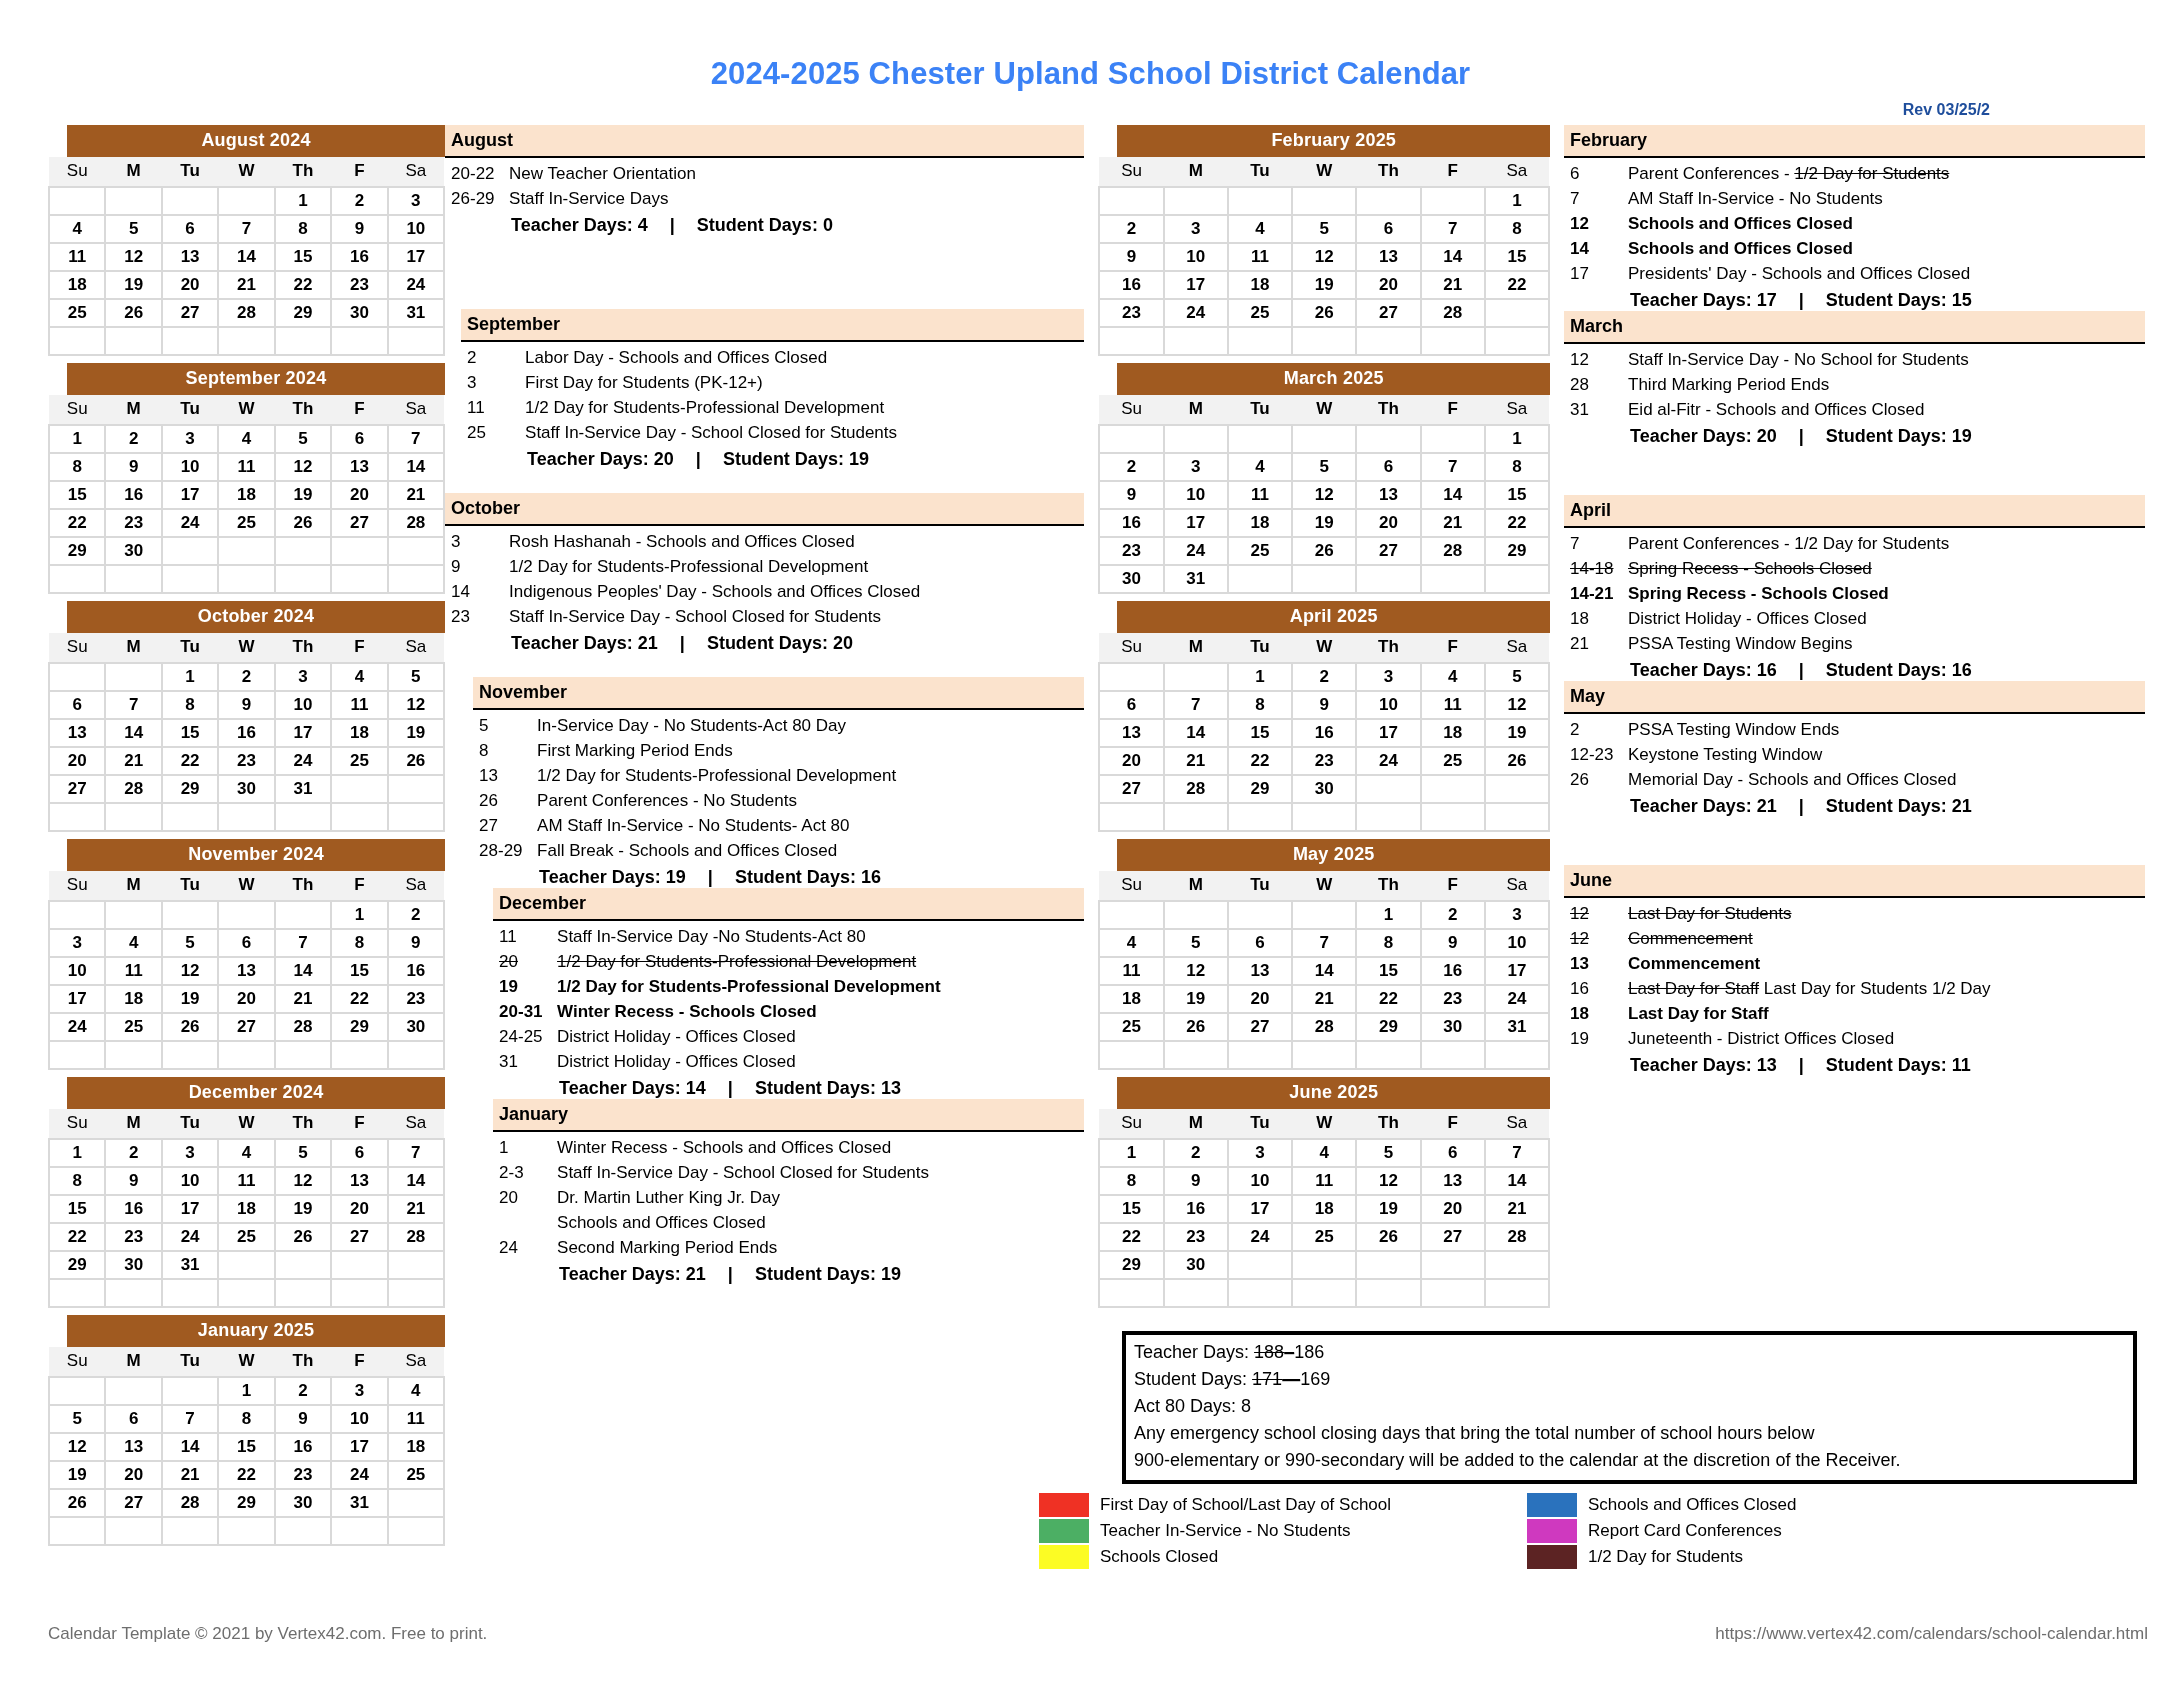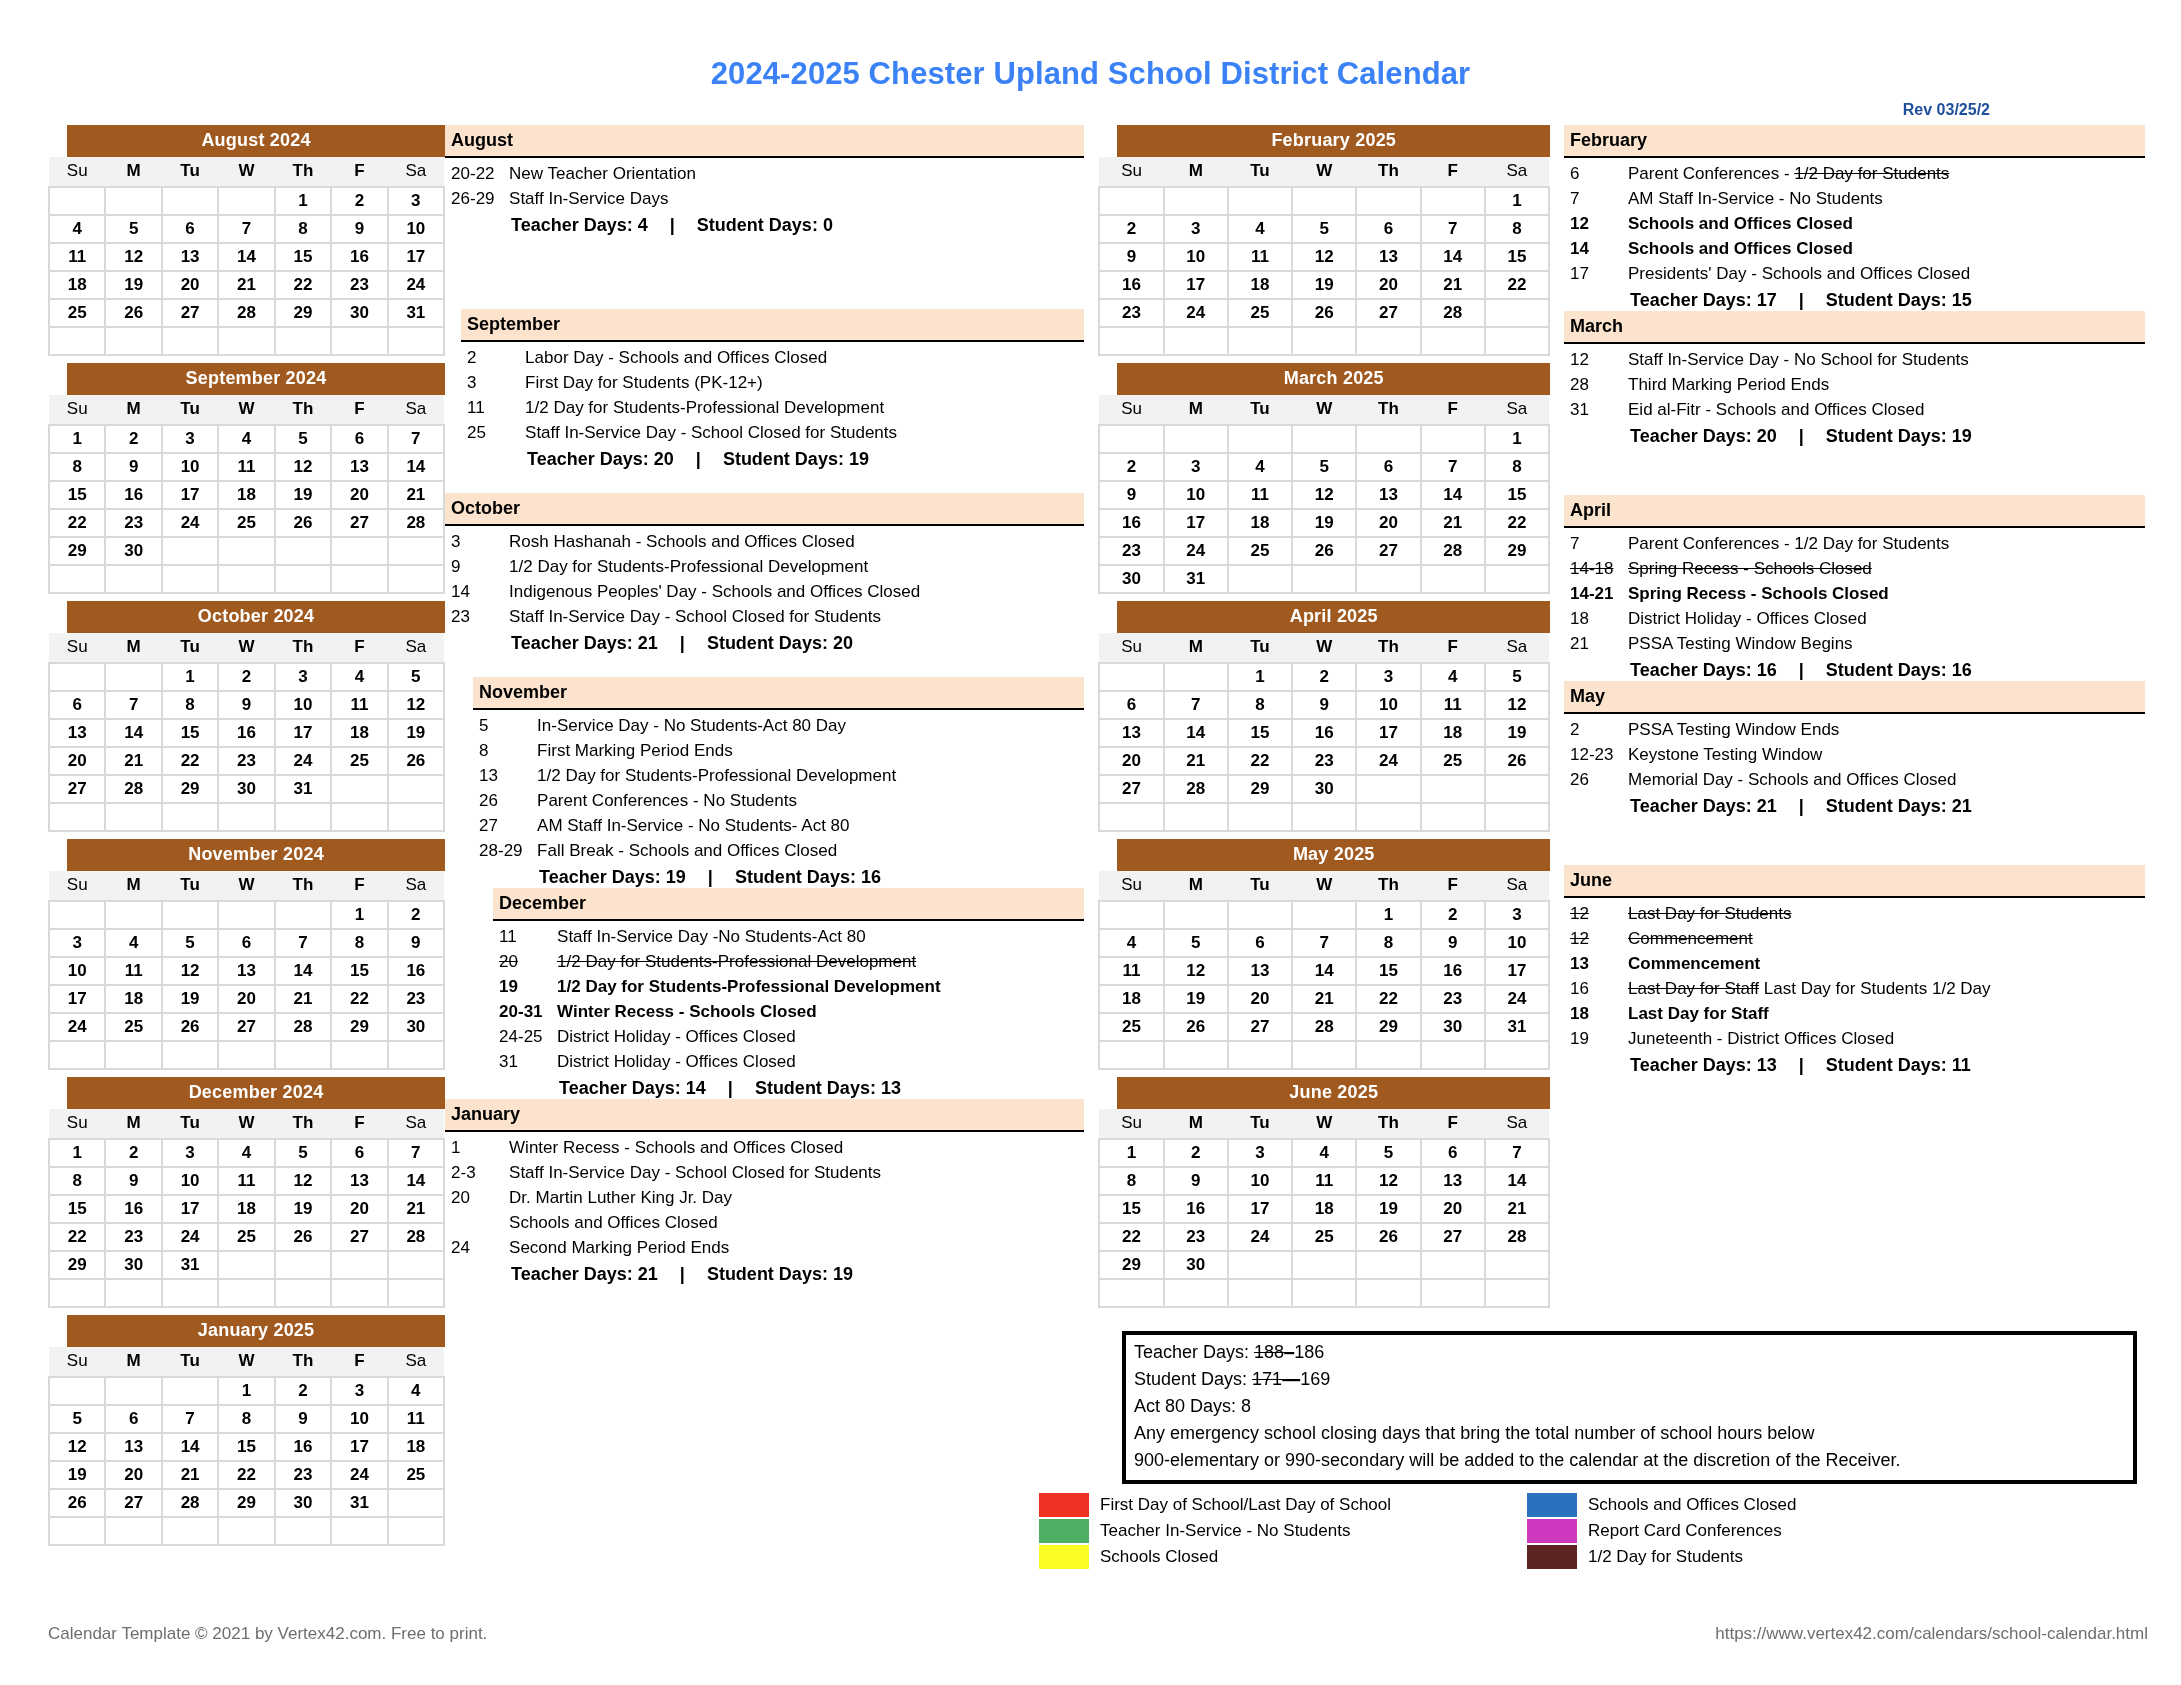--- a/index.html
+++ b/index.html
@@ -725,21 +725,21 @@
               <span class="ev-day">31</span>
               <span class="ev-txt">District Holiday - Offices Closed</span>
             </div>
           </div>
           <div class="ev-totals">
             <span>Teacher Days: 14</span>
             <span class="sep">|</span>
             <span>Student Days: 13</span>
           </div>
         </div>
-        <div class="ev-block" style="min-height: 184px;">
+        <div class="ev-block" style="min-height: 184px; margin-left: 48px;">
           <div class="ev-month">January</div>
           <div class="ev-list">
             <div class="ev-row">
               <span class="ev-day">1</span>
               <span class="ev-txt">Winter Recess - Schools and Offices Closed</span>
             </div>
             <div class="ev-row">
               <span class="ev-day">2-3</span>
               <span class="ev-txt">Staff In-Service Day - School Closed for Students</span>
             </div>

